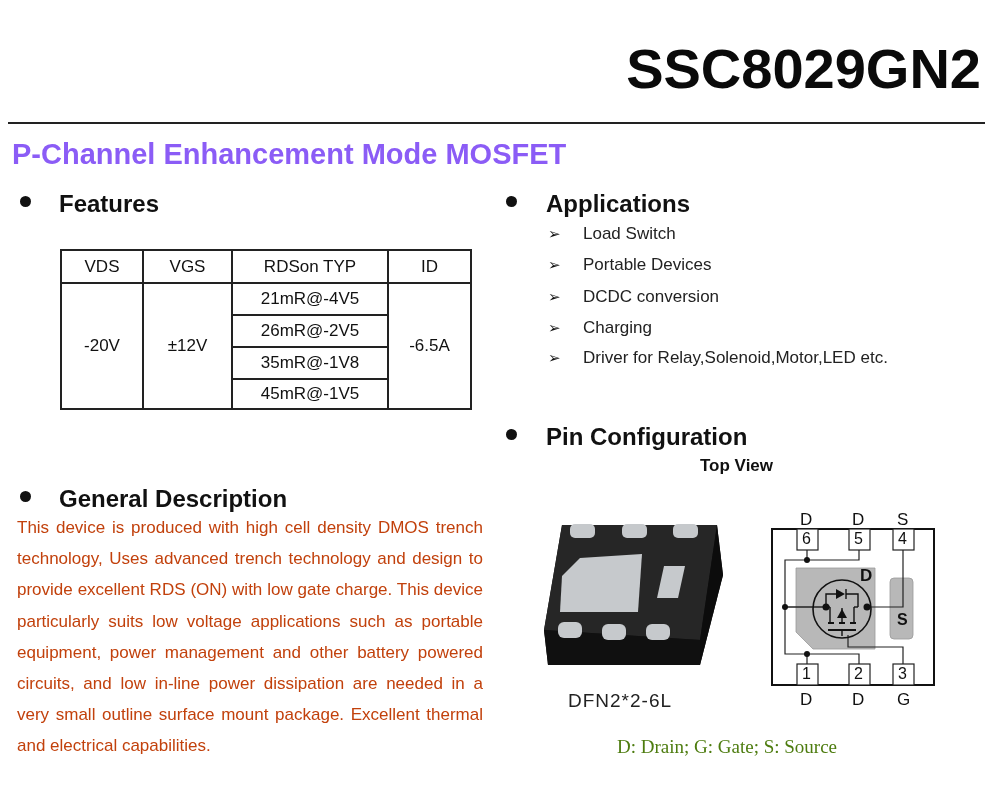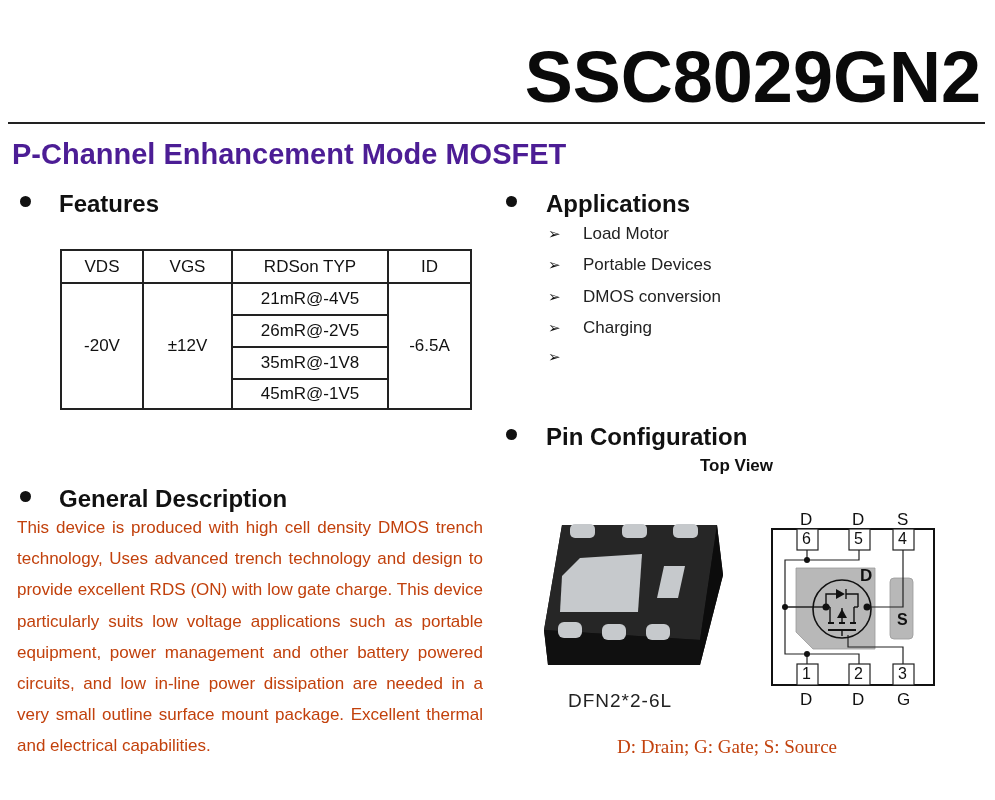--- a/index.html
+++ b/index.html
@@ -1,31 +1,31 @@
 <!DOCTYPE html>
 <html><head>
 <meta charset="utf-8">
 <style>
   html, body { margin: 0; padding: 0; background: #ffffff; }
   body { width: 995px; height: 800px; position: relative; overflow: hidden;
          font-family: "Liberation Sans", sans-serif; color: #111; }
   .abs { position: absolute; }
-  .part-number { right: 14px; top: 36px; font-size: 72px; font-weight: bold; letter-spacing: 0px; color: #0a0a0a; }
+  .part-number { right: 14px; top: 36px; font-size: 56px; font-weight: bold; letter-spacing: 0px; color: #0a0a0a; }
   .rule { left: 8px; top: 122px; width: 977px; height: 2px; background: #222; }
-  .subtitle { left: 12px; top: 138px; font-size: 29px; font-weight: bold; color: #4c1d95; }
+  .subtitle { left: 12px; top: 138px; font-size: 29px; font-weight: bold; color: #8b5cf6; }
   .bullet { width: 11px; height: 11px; border-radius: 50%; background: #111; }
   .sec-title { font-size: 24px; font-weight: bold; color: #111; }
   table.spec { position: absolute; left: 60px; top: 249px; border-collapse: collapse; font-size: 17px; }
   table.spec td { border: 2px solid #222; text-align: center; padding: 4px; }
   .app-item { left: 548px; font-size: 17px; color: #222; display: flex; align-items: center; }
   .arrow { display: inline-block; width: 35px; font-size: 15px; color: #111; }
   .desc { left: 17px; top: 512px; width: 466px; font-size: 17px; line-height: 31.2px; text-align: justify; color: #c2410c; }
   .topview { left: 700px; top: 456px; font-size: 17px; font-weight: bold; }
   .pkg-label { left: 568px; top: 690px; font-size: 19px; color: #222; letter-spacing: 1px; }
-  .legend { left: 617px; top: 736px; font-family: "Liberation Serif", serif; font-size: 19px; color: #c2410c; }
+  .legend { left: 617px; top: 736px; font-family: "Liberation Serif", serif; font-size: 19px; color: #4d7c0f; }
 </style>
 </head>
 <body>
 
 <div class="abs part-number">SSC8029GN2</div>
 <div class="abs rule"></div>
 <div class="abs subtitle">P-Channel Enhancement Mode MOSFET</div>
 
 <div class="abs bullet" style="left:20px;top:196px;"></div>
 <div class="abs sec-title" style="left:59px;top:190px;">Features</div>
@@ -54,36 +54,37 @@
         <td>45mR@-1V5</td>
       </tr>
 </tbody>
   </table>
 
 <div class="abs bullet" style="left:506px;top:196px;"></div>
 <div class="abs sec-title" style="left:546px;top:190px;">Applications</div>
 
 <div class="abs app-item" style="top:224px;">
   <span class="arrow">➢</span>
-  <span>Load Motor</span>
+  <span>Load Switch</span>
 </div>
 <div class="abs app-item" style="top:255px;">
   <span class="arrow">➢</span>
   <span>Portable Devices</span>
 </div>
 <div class="abs app-item" style="top:287px;">
   <span class="arrow">➢</span>
-  <span>DMOS conversion</span>
+  <span>DCDC conversion</span>
 </div>
 <div class="abs app-item" style="top:318px;">
   <span class="arrow">➢</span>
   <span>Charging</span>
 </div>
 <div class="abs app-item" style="top:348px;">
   <span class="arrow">➢</span>
+  <span>Driver for Relay,Solenoid,Motor,LED etc.</span>
 </div>
 
 <div class="abs bullet" style="left:506px;top:429px;"></div>
 <div class="abs sec-title" style="left:546px;top:423px;">Pin Configuration</div>
 <div class="abs topview">Top View</div>
 
 <svg class="abs" style="left:540px;top:520px;" width="185" height="150" viewBox="0 0 185 150">
   <polygon points="22,5 177,5 183,55 160,145 8,145 4,110" fill="#141414"></polygon>
   <polygon points="22,5 177,5 160,120 4,110" fill="#262626"></polygon>
   <polygon points="177,5 183,55 160,145 160,120" fill="#0c0c0c"></polygon>

